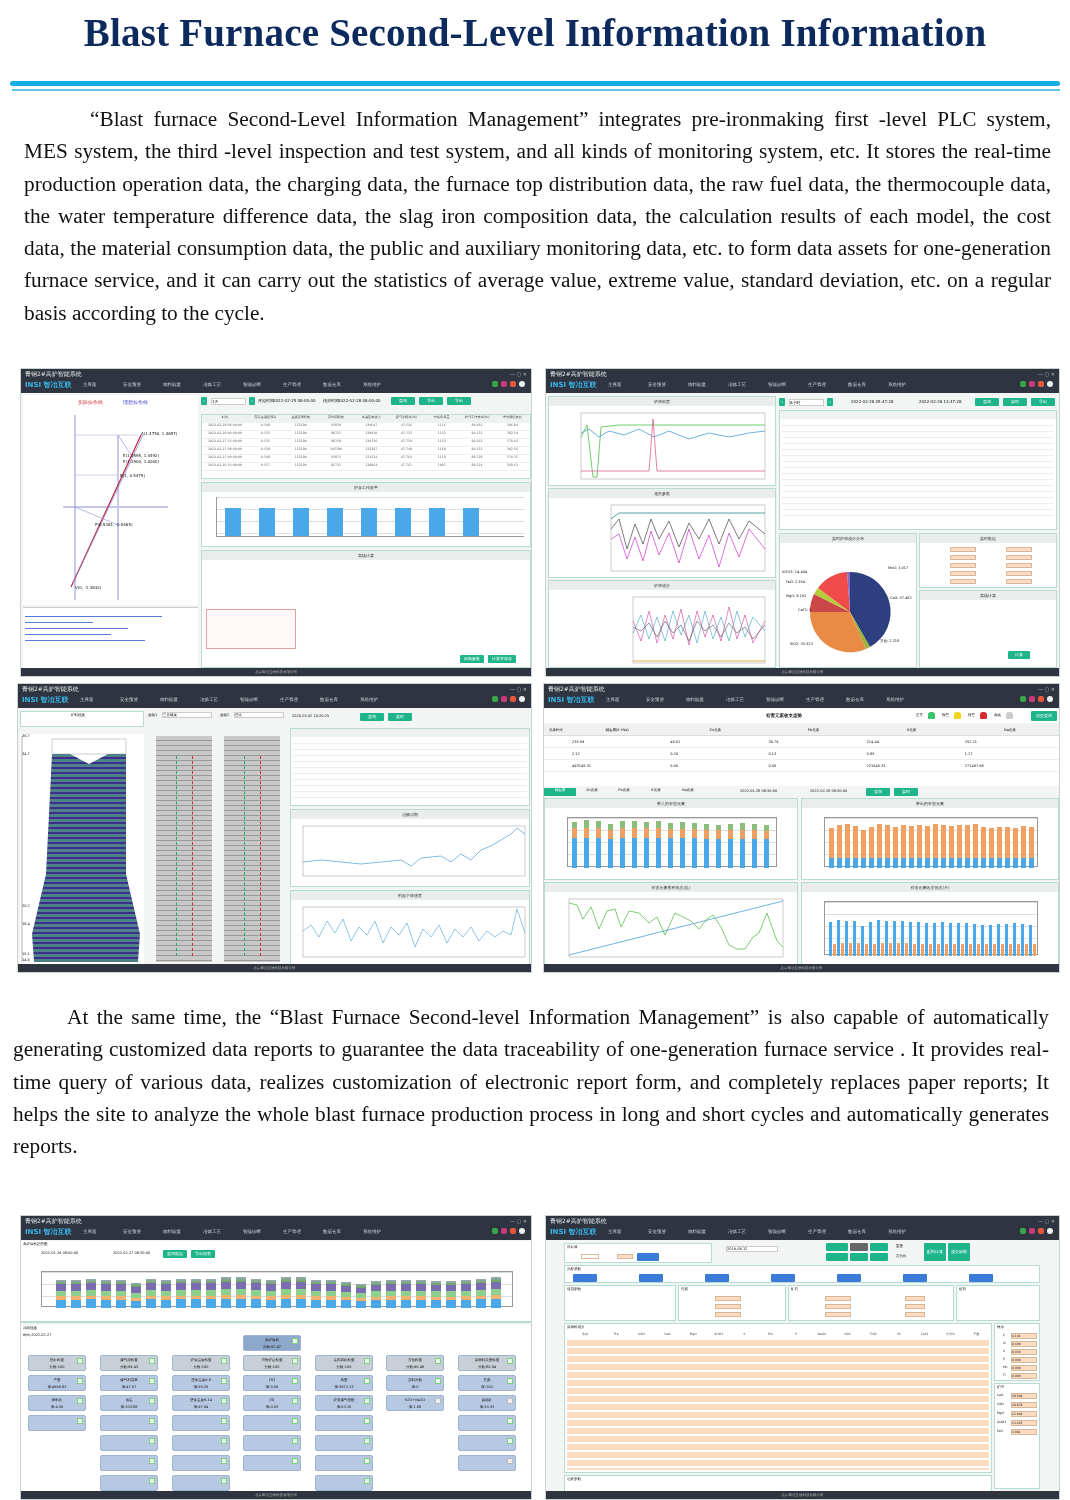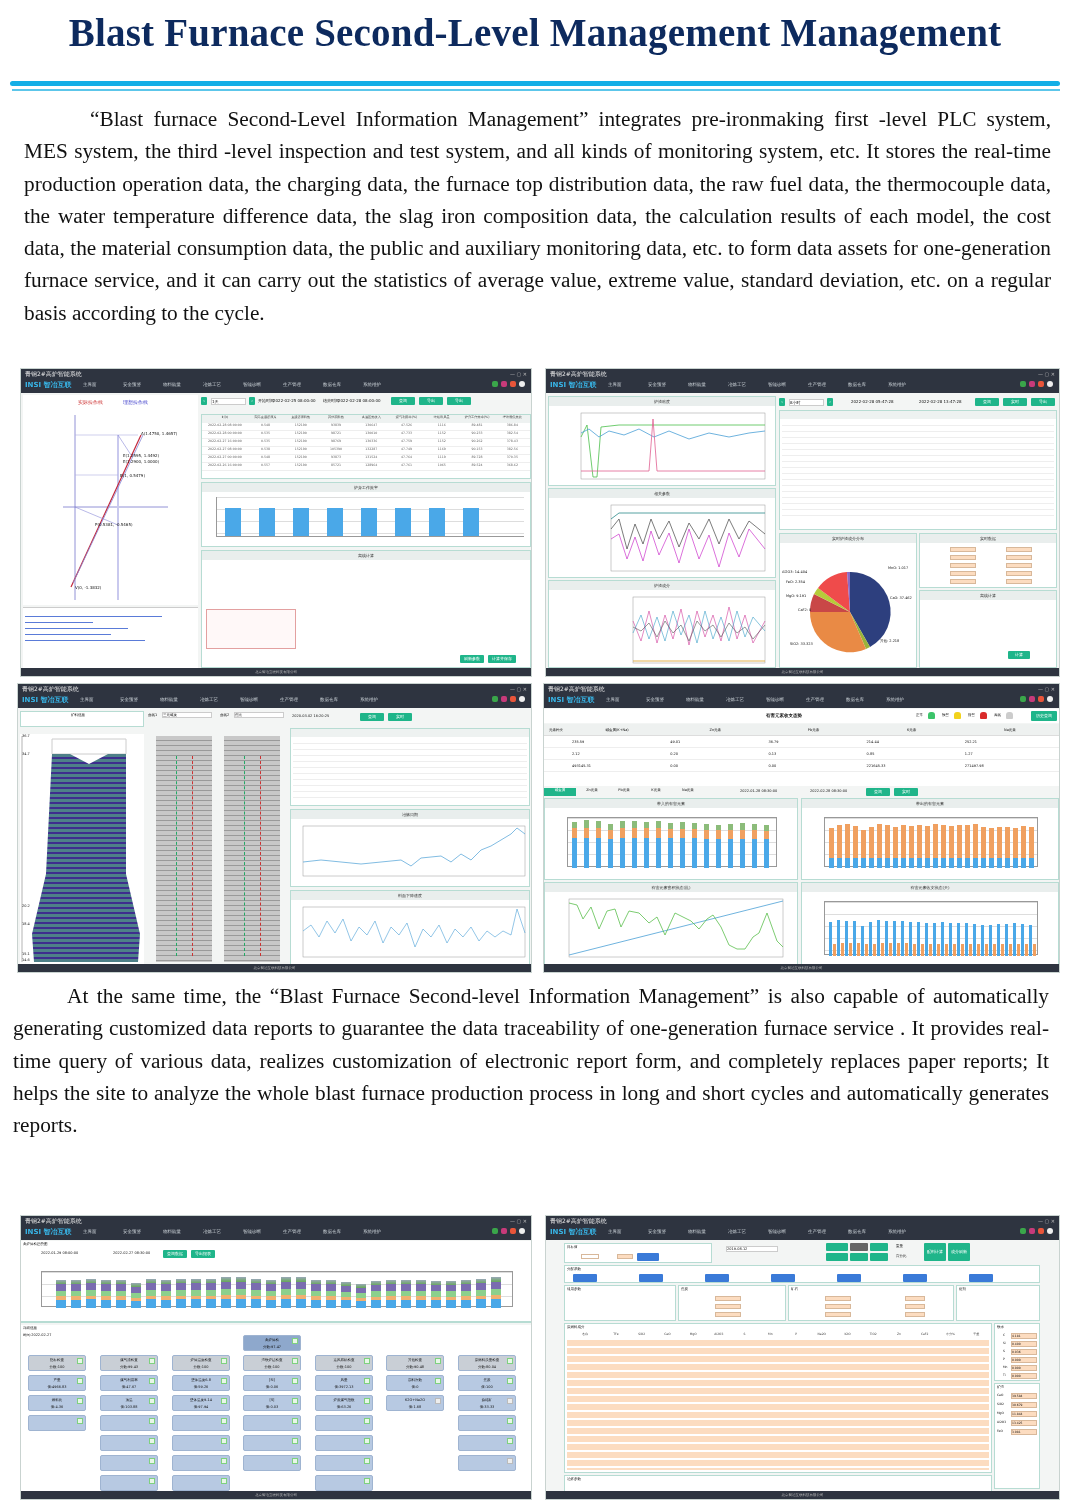--- a/index.html
+++ b/index.html
@@ -2,21 +2,21 @@
 <html><head>
 <meta charset="utf-8">
 <style>
 *{box-sizing:border-box;margin:0;padding:0}
 body{width:1070px;height:1500px;background:#fff;font-family:"Liberation Serif",serif;color:#111;position:relative;overflow:hidden}
 .title{position:absolute;left:0;top:10px;width:1070px;text-align:center;font-family:"Liberation Serif",serif;font-weight:bold;font-size:39px;color:#0d2a5e;letter-spacing:0.2px}
 .rule1{position:absolute;left:10px;top:81px;width:1050px;height:5px;background:#13aee6;border-radius:3px}
 .rule2{position:absolute;left:12px;top:89px;width:1048px;height:2px;background:#5cc6ea}
 .para{position:absolute;font-size:21.3px;line-height:32.3px;text-align:justify;text-align-last:left;color:#111}
 .p1{left:24px;top:103px;width:1027px}
-.p2{left:13px;top:980px;width:1036px}
+.p2{left:13px;top:1001px;width:1036px}
 .indent{display:inline-block;width:66px}
 
 .shot{position:absolute;background:#f3f5f4;border:1px solid #c9d3d0;overflow:hidden;font-family:"DejaVu Sans",sans-serif}
 .topbar{position:absolute;left:0;top:0;right:0;height:24px;background:#2e3440;color:#fff}
 .apptitle{position:absolute;left:4px;top:1px;font-size:6px;color:#e8e8e8}
 .logo{position:absolute;left:4px;top:11px;font-size:7px;font-weight:bold;color:#38b6e8}
 .nav{position:absolute;left:62px;top:13px;display:flex;gap:0}
 .nav span{font-size:4.5px;color:#cfd6db;width:40px}
 .winctl{position:absolute;right:4px;top:2px;font-size:5px;color:#bbb}
 .tray{position:absolute;right:6px;top:12px;display:flex;gap:3px}
@@ -33,21 +33,21 @@
 .tile{position:absolute;width:58px;height:16px;background:#b7c9e2;border-radius:2px;border:1px solid #9fb4d1}
 .tile.gray{background:#c9cfd6}
 .tile .ck{position:absolute;right:2px;top:2px;width:6px;height:6px;border:1px solid #7fd17f;background:#e8f6e8}
 .input{position:absolute;height:5px;background:#fcdcc0;border:1px solid #d8b89a}
 .lamp{position:absolute;width:7px;height:7px;border-radius:3px 3px 1px 1px}
 .caption{position:absolute;font-size:5px}
 </style>
 </head>
 <body>
 
-<h1 class="title">Blast Furnace Second-Level Management Management</h1>
+<h1 class="title">Blast Furnace Second-Level Information Information</h1>
 <div class="rule1"></div>
 <div class="rule2"></div>
 
 <p class="para p1"><span class="indent"></span><span>“Blast furnace Second-Level Information Management” integrates pre-ironmaking first -level PLC system, MES system, the third -level inspection and test system, and all kinds of monitoring system, etc. It stores the real-time production operation data, the charging data, the furnace top distribution data, the raw fuel data, the thermocouple data, the water temperature difference data, the slag iron composition data, the calculation results of each model, the cost data, the material consumption data, the public and auxiliary monitoring data, etc. to form data assets for one-generation furnace service, and it can carry out the statistics of average value, extreme value, standard deviation, etc. on a regular basis according to the cycle.</span></p>
 
 <div class="shot" style="left:20px;top:368px;width:512px;height:309px;">
   <div class="topbar">
     <span class="apptitle">青钢2#高炉智能系统</span>
     <span class="logo">INSI 智冶互联</span>
     <div class="nav">

